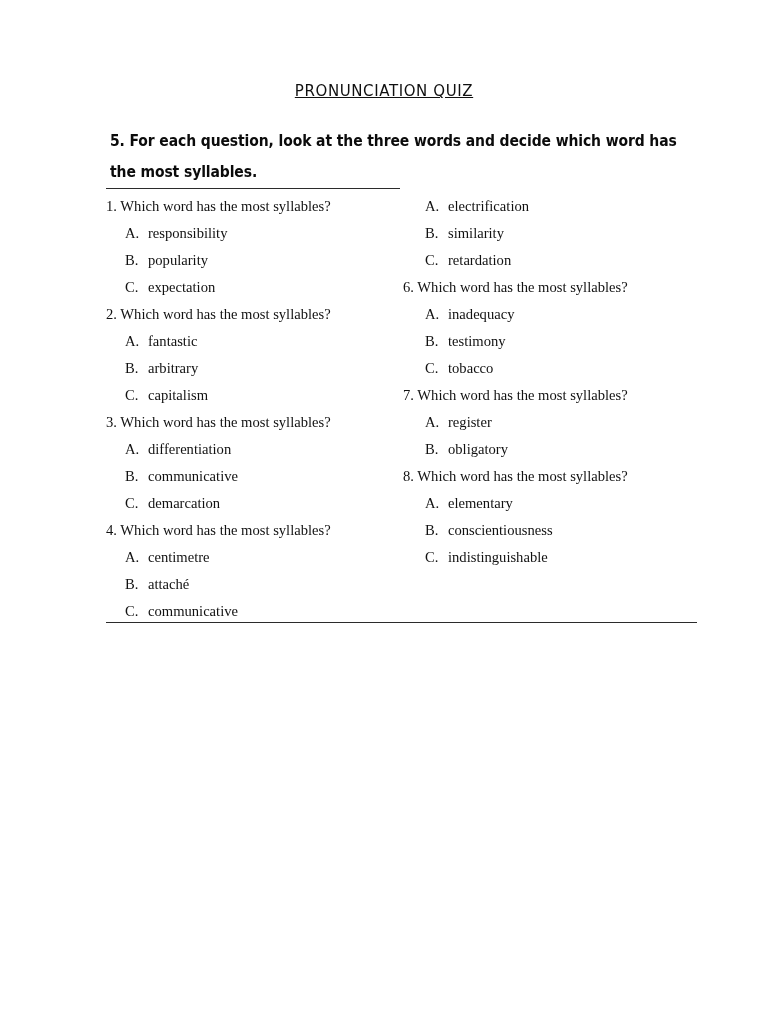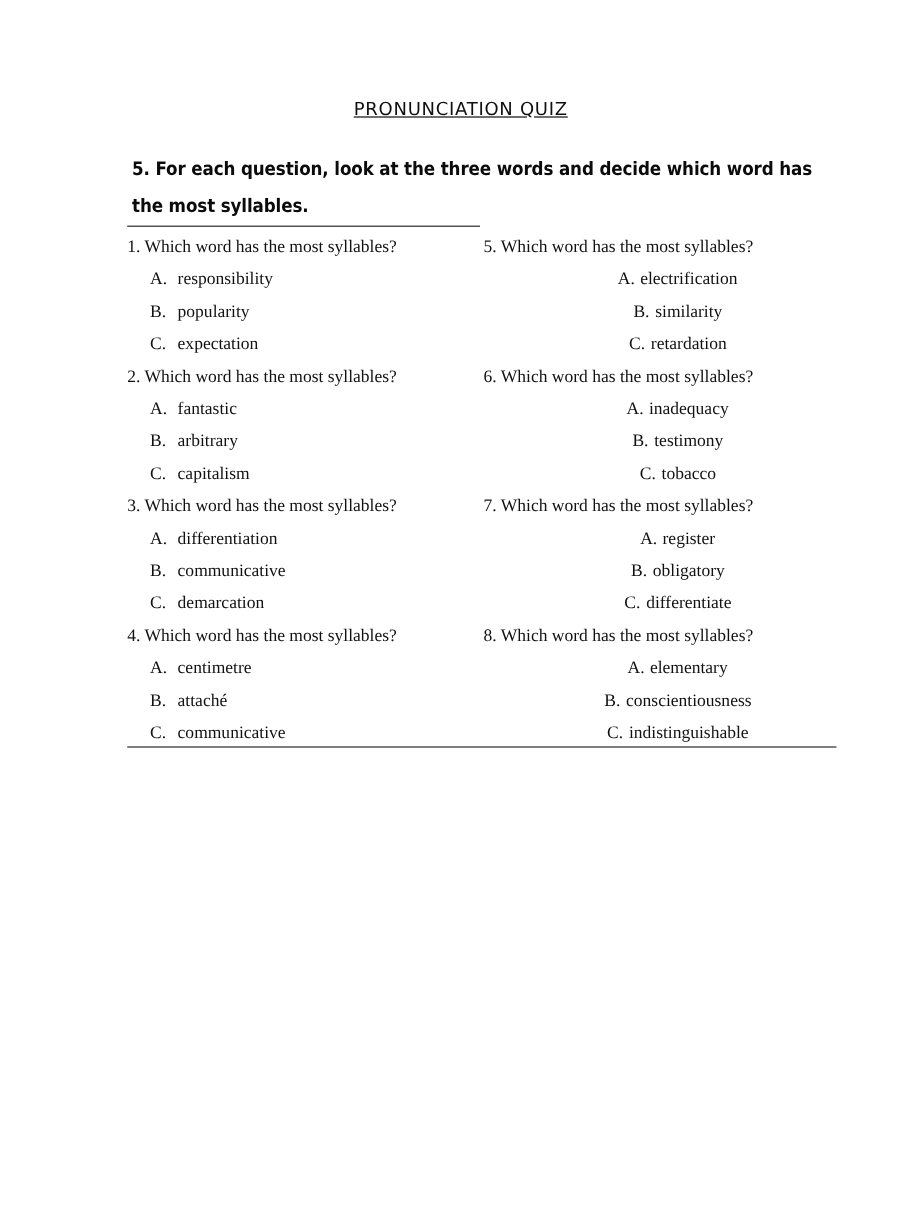--- a/index.html
+++ b/index.html
@@ -118,21 +118,20 @@
     width: 23px;
   }
   .option-line .oword {
     display: inline;
     margin-top: 32px;
   }
 
   
   .col-right .option-line {
     padding-left: 22px;
-    text-align: center;
   }
 </style>
 </head>
 <body>
 
 <div class="page">
 
   <div class="doc-title">PRONUNCIATION QUIZ</div>
 
   <div class="instruction">5. For each question, look at the three words and decide which word has the most syllables.</div>
@@ -161,36 +160,34 @@
         </div>
         <div class="question-block">
           <div class="question-line"><span class="qnum">4.</span><span class="qtext"> Which word has the most syllables?</span></div>
           <div class="option-line"><span class="olabel">A.</span><span class="oword">centimetre</span></div>
           <div class="option-line"><span class="olabel">B.</span><span class="oword">attaché</span></div>
           <div class="option-line"><span class="olabel">C.</span><span class="oword">communicative</span></div>
         </div>
       </div>
     <div class="col col-right">
         <div class="question-block">
-          <div class="question-line"><span class="qnum">5.</span><span class="qtext"> Which word has the most syllables?</span></div>
           <div class="option-line"><span class="olabel">A.</span><span class="oword">electrification</span></div>
           <div class="option-line"><span class="olabel">B.</span><span class="oword">similarity</span></div>
           <div class="option-line"><span class="olabel">C.</span><span class="oword">retardation</span></div>
         </div>
         <div class="question-block">
           <div class="question-line"><span class="qnum">6.</span><span class="qtext"> Which word has the most syllables?</span></div>
           <div class="option-line"><span class="olabel">A.</span><span class="oword">inadequacy</span></div>
           <div class="option-line"><span class="olabel">B.</span><span class="oword">testimony</span></div>
           <div class="option-line"><span class="olabel">C.</span><span class="oword">tobacco</span></div>
         </div>
         <div class="question-block">
           <div class="question-line"><span class="qnum">7.</span><span class="qtext"> Which word has the most syllables?</span></div>
           <div class="option-line"><span class="olabel">A.</span><span class="oword">register</span></div>
           <div class="option-line"><span class="olabel">B.</span><span class="oword">obligatory</span></div>
-          <div class="option-line"><span class="olabel">C.</span><span class="oword">differentiate</span></div>
         </div>
         <div class="question-block">
           <div class="question-line"><span class="qnum">8.</span><span class="qtext"> Which word has the most syllables?</span></div>
           <div class="option-line"><span class="olabel">A.</span><span class="oword">elementary</span></div>
           <div class="option-line"><span class="olabel">B.</span><span class="oword">conscientiousness</span></div>
           <div class="option-line"><span class="olabel">C.</span><span class="oword">indistinguishable</span></div>
         </div>
       </div>
   </div>
 

